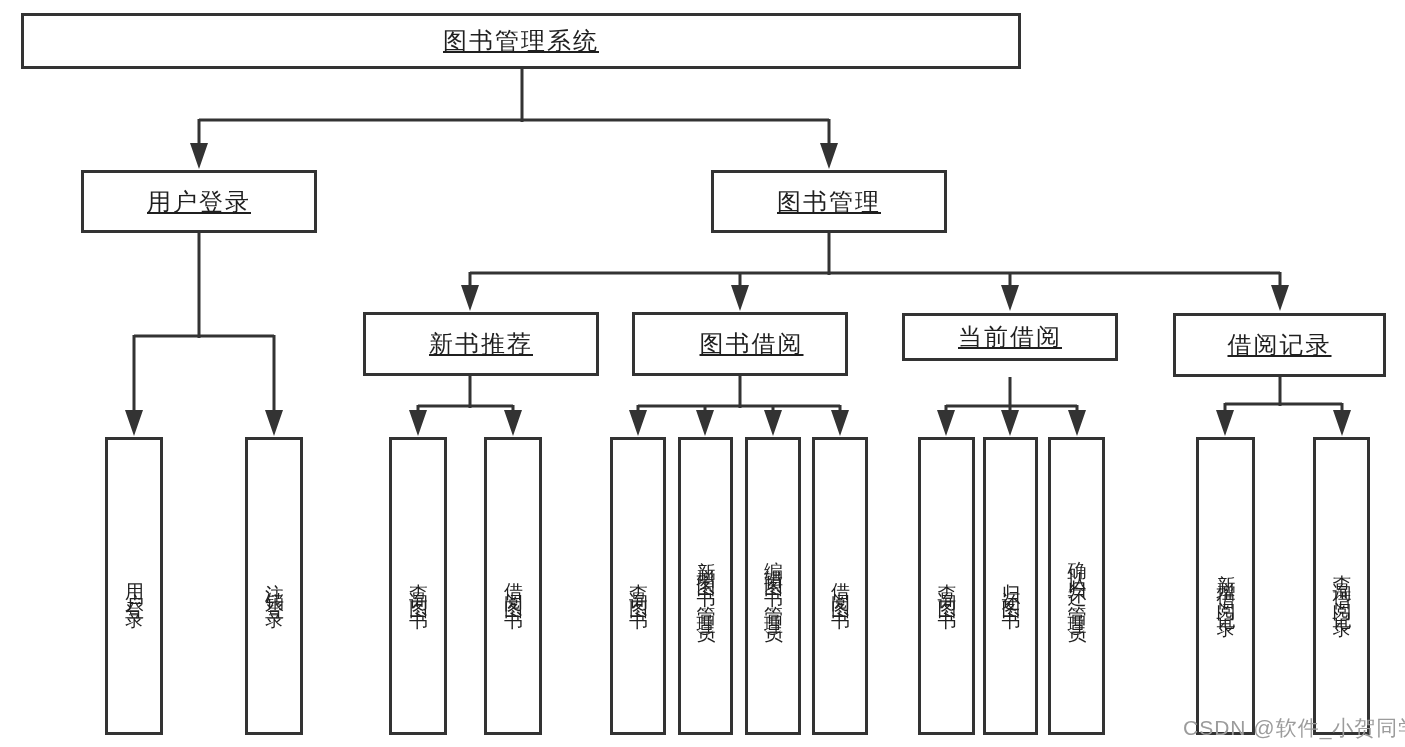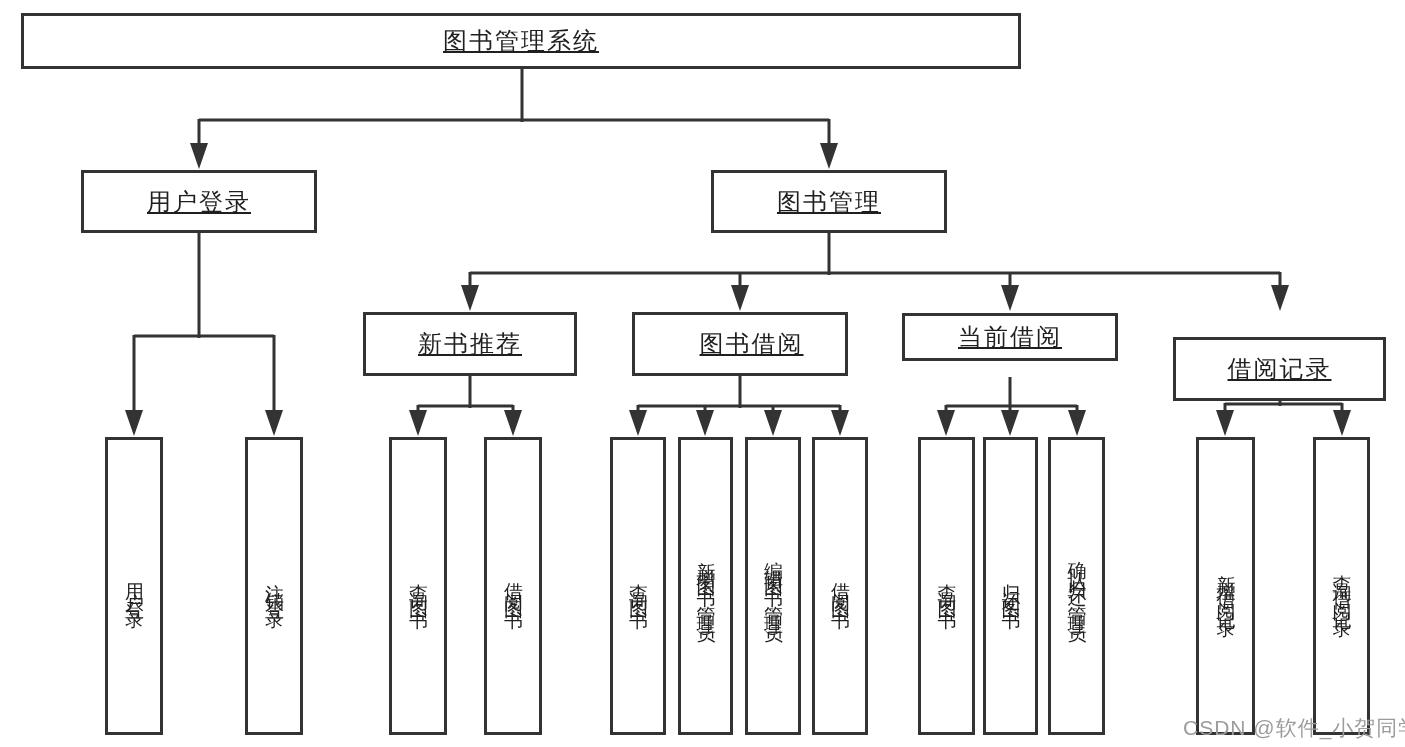--- a/index.html
+++ b/index.html
@@ -28,24 +28,24 @@
     font-size:19px;
     letter-spacing:9px;
     line-height:1.1;
   }
   .leaf{top:437px;height:298px;}
 
   
   .n-root{left:21px;top:13px;width:1000px;height:56px;}
   .n-l2a{left:81px;top:170px;width:236px;height:63px;}
   .n-l2b{left:711px;top:170px;width:236px;height:63px;}
-  .n-l3a{left:363px;top:312px;width:214px;height:64px;}
+  .n-l3a{left:363px;top:312px;width:236px;height:64px;}
   .n-l3b{left:632px;top:312px;width:216px;height:64px;padding-left:23px;}
   .n-l3c{left:902px;top:313px;width:216px;height:48px;}
-  .n-l3d{left:1173px;top:313px;width:213px;height:64px;margin-top:24px;}
+  .n-l3d{left:1173px;top:313px;width:213px;height:64px;}
   .n-g1a{left:105px;width:58px;}
   .n-g1b{left:245px;width:58px;}
   .n-g2a{left:389px;width:58px;}
   .n-g2b{left:484px;width:58px;}
   .n-g3a{left:610px;width:56px;}
   .n-g3b{left:678px;width:55px;}
   .n-g3c{left:745px;width:56px;}
   .n-g3d{left:812px;width:56px;}
   .n-g4a{left:918px;width:57px;}
   .n-g4b{left:983px;width:55px;}

